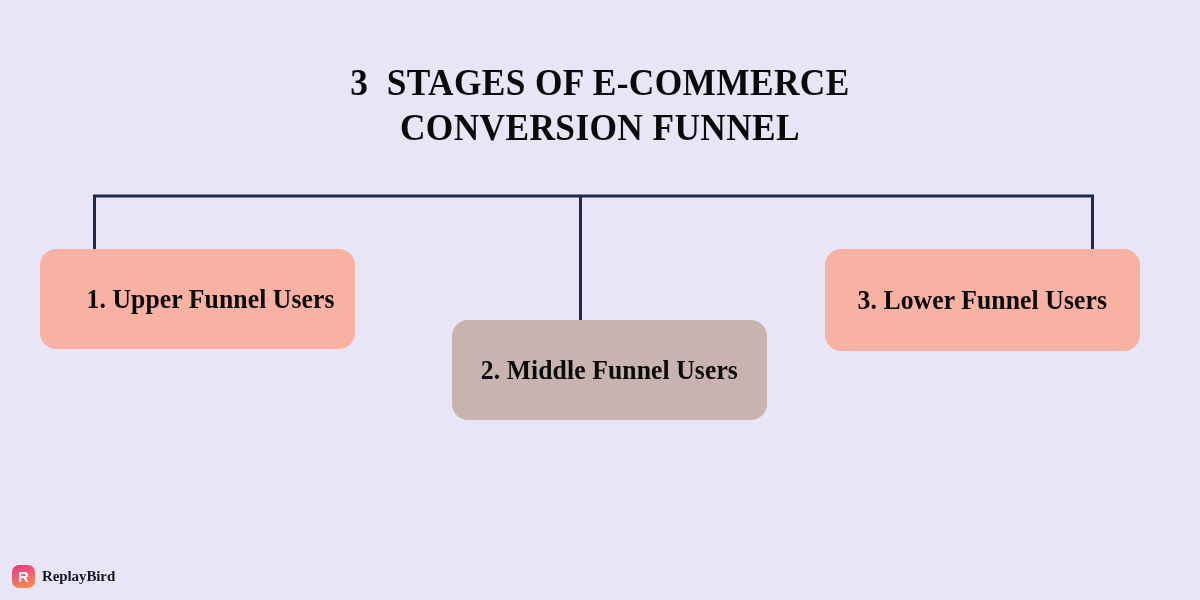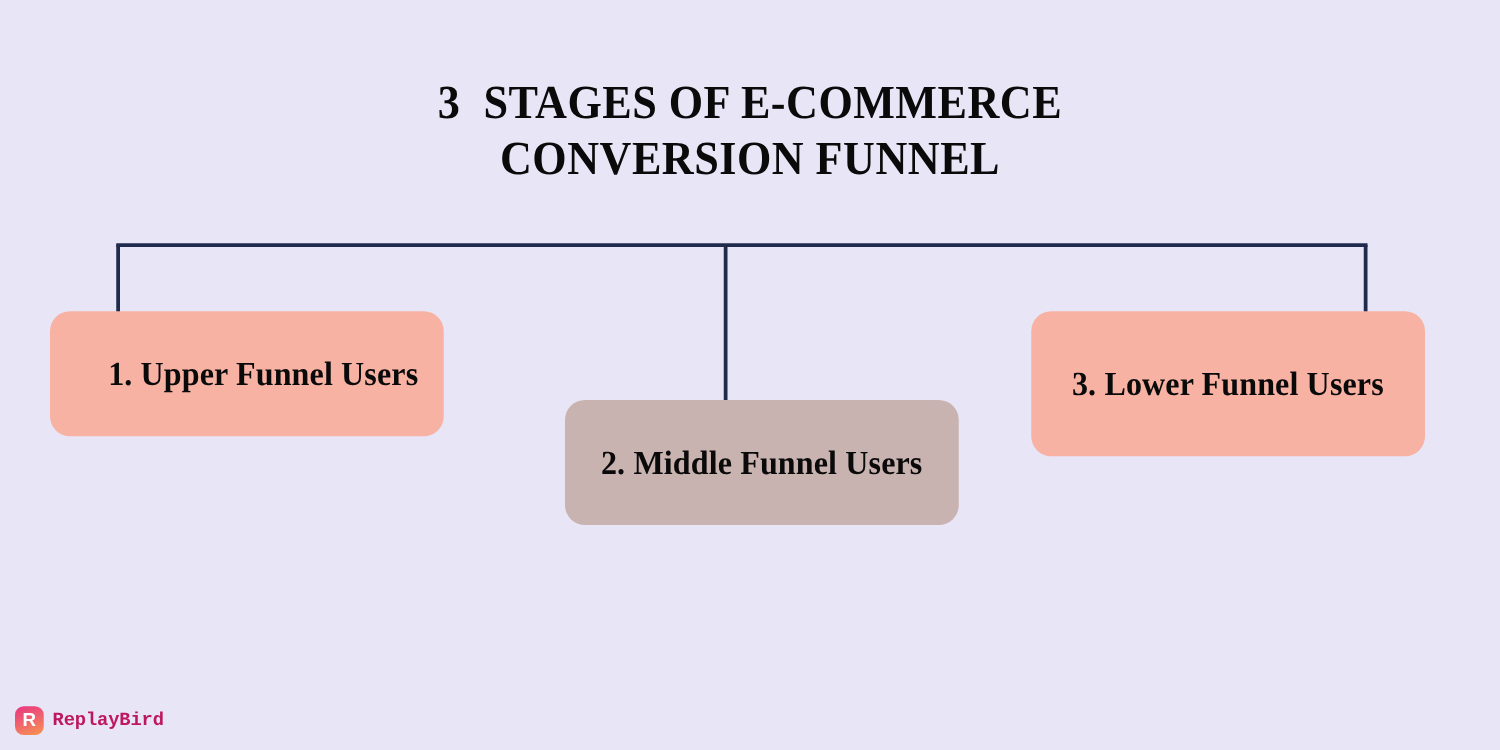--- a/index.html
+++ b/index.html
@@ -66,21 +66,21 @@
     font-weight: bold;
     font-size: 27px;
     color: #0a0a0a;
     letter-spacing: 0.1px;
     white-space: nowrap;
     transform: scaleX(0.95);
   }
 
   #box-upper  { left: 40px;  top: 249px; width: 315px; height: 100px; }
   #box-middle { left: 452px; top: 320px; width: 315px; height: 100px; }
-  #box-lower  { left: 825px; top: 249px; width: 315px; height: 116px; }
+  #box-lower  { left: 825px; top: 249px; width: 315px; height: 102px; }
 
   
   .logo {
     position: absolute;
     left: 12px;
     bottom: 12px;
     display: flex;
     align-items: center;
     gap: 7px;
   }
@@ -94,24 +94,24 @@
     justify-content: center;
   }
   .logo-mark-letter {
     color: #ffffff;
     font-family: "Liberation Sans", sans-serif;
     font-weight: bold;
     font-size: 15px;
     line-height: 1;
   }
   .logo-text {
-    font-family: Liberation Mono, monospace;
+    font-family: Liberation Serif, serif;
     font-weight: bold;
     font-size: 15px;
-    color: #be185d;
+    color: #0f172a;
     letter-spacing: -0.1px;
     text-align: right;
   }
 </style>
 </head>
 <body>
 
 <div id="infographic">
 
   <div class="title-block">

